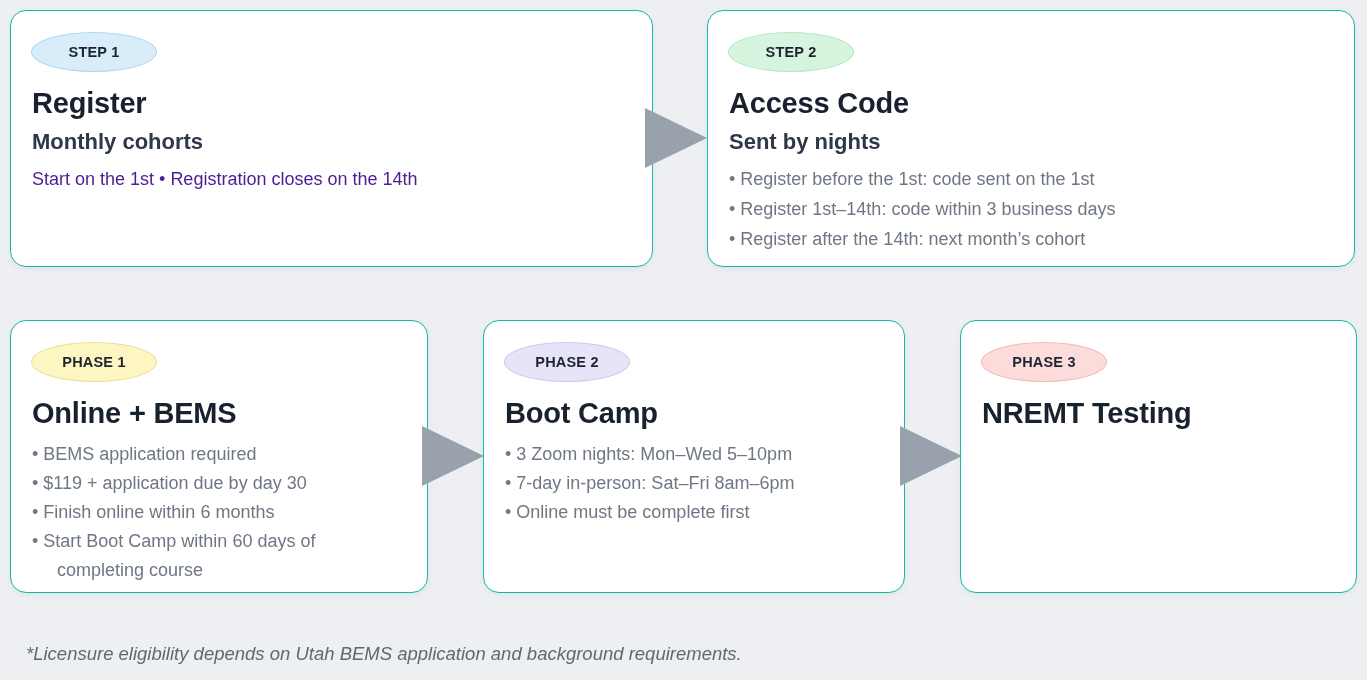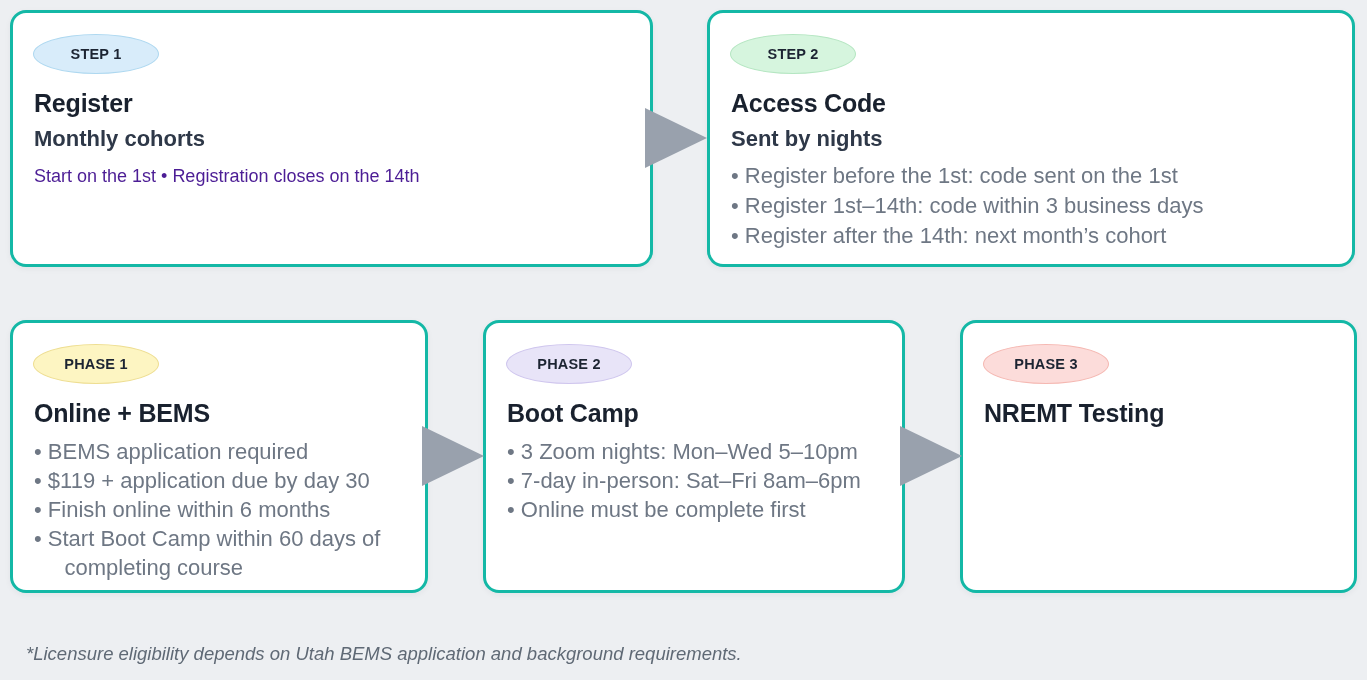--- a/index.html
+++ b/index.html
@@ -20,21 +20,21 @@
     position: relative;
     display: flex;
     align-items: flex-start;
   }
   .row-steps  { gap: 54px; margin-bottom: 53px; }
   .row-phases { gap: 55px; }
 
   .card {
     box-sizing: border-box;
     background: #ffffff;
-    border: 3px solid #14b8a6;
+    border: 1px solid #14b8a6;
     border-radius: 16px;
     padding: 21px 22px 18px 20px;
     box-shadow: 0 2px 6px rgba(25,35,55,0.05);
   }
   .card-s1 { width: 643px; height: 257px; }
   .card-s2 { width: 648px; height: 257px; }
   .card-p1 { width: 418px; height: 273px; }
   .card-p2 { width: 422px; height: 273px; }
   .card-p3 { width: 397px; height: 273px; }
 
@@ -52,40 +52,40 @@
     border: 1px solid transparent;
   }
   .pill-blue   { background: #d8ecfa; border-color: #aed8f0; }
   .pill-green  { background: #d6f5de; border-color: #b5e6c2; }
   .pill-yellow { background: #fdf5c2; border-color: #eede92; }
   .pill-purple { background: #e8e4f8; border-color: #cfc6ee; }
   .pill-pink   { background: #fcdcda; border-color: #f5b8b2; }
 
   .title {
     margin: 14px 0 0 1px;
-    font-size: 25px;
+    font-size: 29px;
     font-weight: 700;
     line-height: 1.2;
     letter-spacing: -0.2px;
     color: #19212e;
   }
   .subtitle {
     margin: 8px 0 0 1px;
     font-size: 22px;
     font-weight: 700;
     color: #2e3848;
   }
   .body-text {
     margin: 14px 0 0 1px;
     font-size: 18px;
     color: #4c1d95;
   }
   .bullets { margin: 9px 0 0 1px; }
   .bullet {
-    font-size: 22px;
+    font-size: 18px;
     line-height: 30px;
     color: #6e7784;
     white-space: pre-wrap;
   }
   .row-phases .bullet { line-height: 29px; }
 
   .arrow {
     position: absolute;
     width: 0;
     height: 0;

